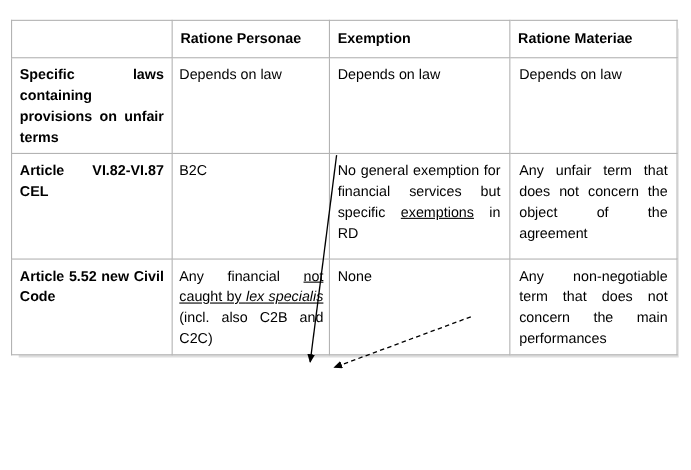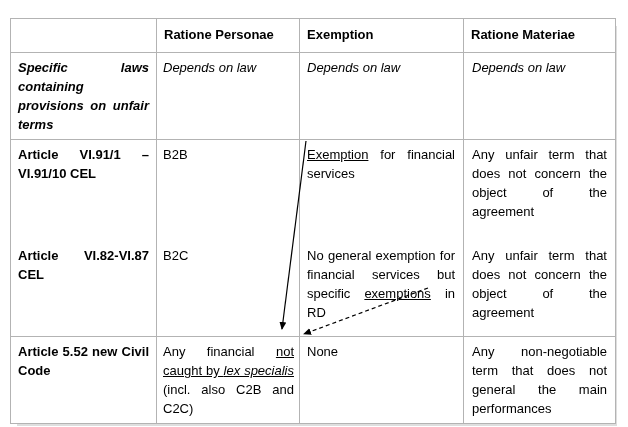--- a/index.html
+++ b/index.html
@@ -43,21 +43,21 @@
   th {
     font-weight: bold;
     text-align: left;
     padding: 6px 6px 0 7px;
   }
   td.c0 { padding: 5px 7px; }
   td.c1 { padding: 5px 5px 5px 6px; }
   td.c2 { padding: 5px 8px 5px 7px; }
   td.c3 { padding: 5px 8px; }
 
-  tr.r0 { height: 79px; font-style: italic; }
+  tr.r0 { height: 79px; }
   tr.r1 { height: 101px; }
   tr.r2 { height: 96px; padding-left: 36px; }
   tr.r3 { height: 87px; border-radius: 24px; }
   tr.merge-bottom td { border-bottom: none; }
   tr.merge-top td { border-top: none; }
 
   span.b { font-weight: bold; }
   span.u { text-decoration: underline; }
   span.i { font-style: italic; margin-top: 37px; }
 
@@ -90,37 +90,31 @@
         <th class="c3">Ratione Materiae</th>
       </tr>
     </thead>
     <tbody id="tbody">
         <tr class="r0">
           <td class="c0"><span class="b">Specific laws containing provisions on unfair terms</span></td>
           <td class="c1"><span>Depends on law</span></td>
           <td class="c2"><span>Depends on law</span></td>
           <td class="c3"><span>Depends on law</span></td>
         </tr>
-        <tr class="r1 merge-bottom">
-          <td class="c0"><span class="b">Article VI.91/1 – VI.91/10 CEL</span></td>
-          <td class="c1"><span>B2B</span></td>
-          <td class="c2"><span class="u">Exemption</span><span> for financial services</span></td>
-          <td class="c3"><span>Any unfair term that does not concern the object of the agreement</span></td>
-        </tr>
         <tr class="r2 merge-top">
           <td class="c0"><span class="b">Article VI.82-VI.87 CEL</span></td>
           <td class="c1"><span>B2C</span></td>
           <td class="c2"><span>No general exemption for financial services but specific </span><span class="u">exemptions</span><span> in RD</span></td>
           <td class="c3"><span>Any unfair term that does not concern the object of the agreement</span></td>
         </tr>
         <tr class="r3">
           <td class="c0"><span class="b">Article 5.52 new Civil Code</span></td>
           <td class="c1"><span>Any financial </span><span class="u">not caught by </span><span class="u i">lex specialis</span><span> (incl. also C2B and C2C)</span></td>
           <td class="c2"><span>None</span></td>
-          <td class="c3"><span>Any non-negotiable term that does not general the main performances</span></td>
+          <td class="c3"><span>Any non-negotiable term that does not concern the main performances</span></td>
         </tr>
       </tbody>
   </table>
 
   <svg class="arrow-layer" id="arrow-layer" viewBox="0 0 628 427" xmlns="http://www.w3.org/2000/svg">
     <defs>
       <marker id="arrowhead" markerWidth="9" markerHeight="8" refX="7" refY="3.5" orient="auto" markerUnits="userSpaceOnUse">
         <path d="M0,0 L8,3.5 L0,7 Z" fill="#000000"></path>
       </marker>
     </defs>

